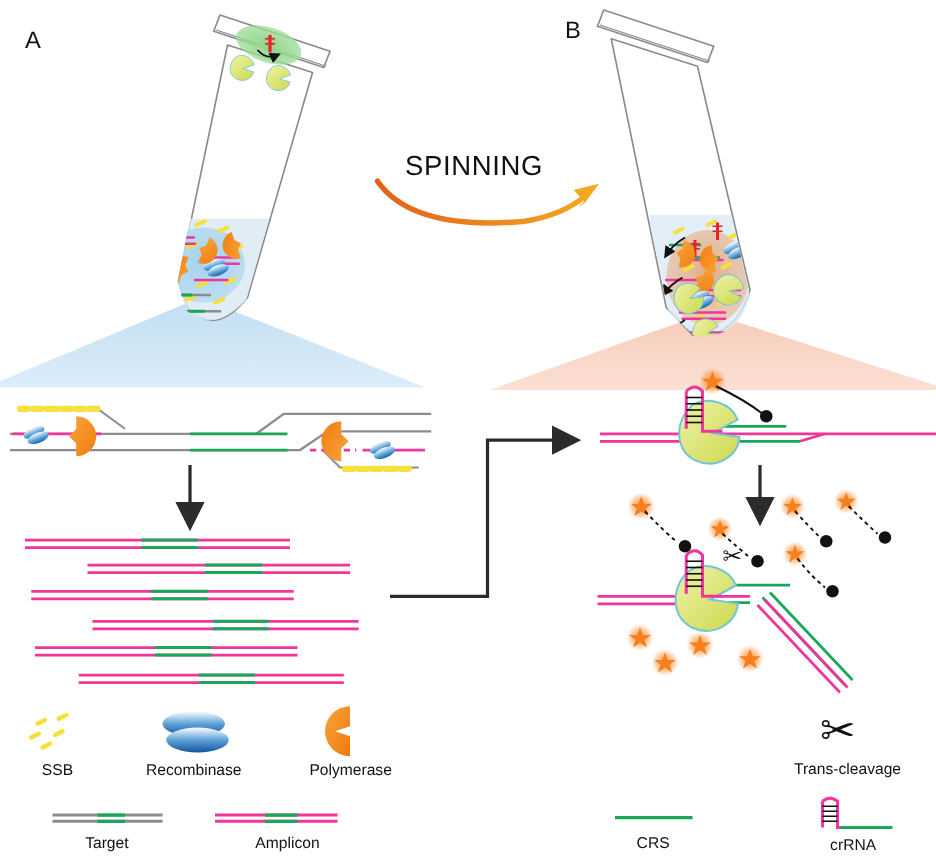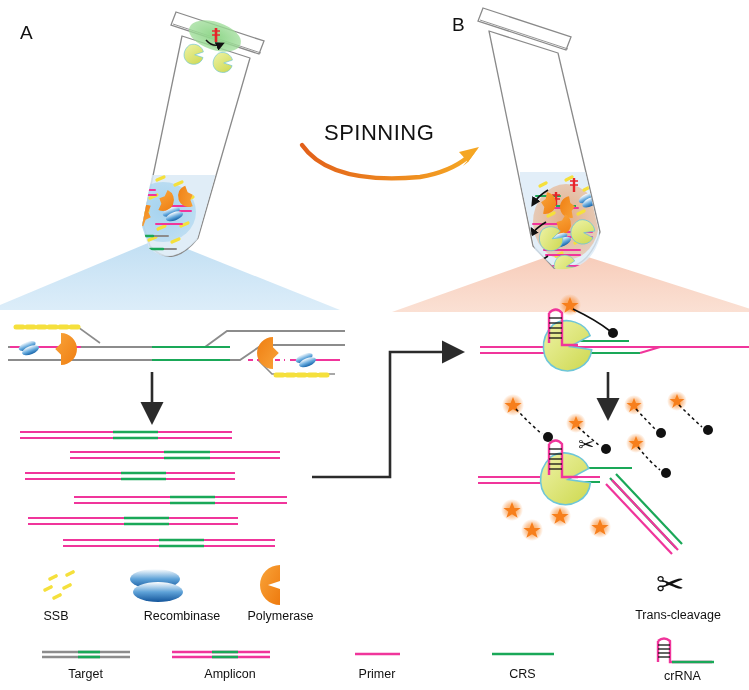--- a/index.html
+++ b/index.html
@@ -436,21 +436,21 @@
       </g>
       <g>
         <circle cx="600" cy="527" r="11" fill="url(#starGlow)"></circle>
         <path d="M600,519 L602.4,525 L608.6,525 L603.6,528.8 L605.6,534.8 L600,531.2 L594.4,534.8 L596.4,528.8 L591.4,525 L597.6,525 Z" fill="#f77f1c"></path>
       </g>
     </g>
   </svg>
 
   <div class="abs spinning-text" id="spinning-label">SPINNING</div>
 
-  <div class="legend-cell" style="left:0px;top:565px;width:92px;padding-left:20px;">
+  <div class="legend-cell" style="left:0px;top:565px;width:92px;">
     <svg width="92" height="42">
       <g stroke="#f5e03c" stroke-width="3.6" stroke-linecap="round">
         <line x1="30" y1="14" x2="36" y2="11"></line>
         <line x1="47" y1="10" x2="53" y2="7"></line>
         <line x1="25" y1="25" x2="31" y2="22"></line>
         <line x1="44" y1="23" x2="50" y2="20"></line>
         <line x1="34" y1="33" x2="40" y2="30"></line>
       </g>
     </svg>
     <div class="legend-label" style="top:44px;">SSB</div>
@@ -461,21 +461,21 @@
       <defs>
         <linearGradient id="recombL" x1="0" y1="0" x2="0" y2="1">
           <stop offset="0%" stop-color="#ffffff"></stop>
           <stop offset="50%" stop-color="#5ea2d8"></stop>
           <stop offset="100%" stop-color="#13559b"></stop>
         </linearGradient>
       </defs>
       <ellipse cx="55" cy="17" rx="25" ry="10" fill="url(#recombL)"></ellipse>
       <ellipse cx="58" cy="30" rx="25" ry="10" fill="url(#recombL)"></ellipse>
     </svg>
-    <div class="legend-label" style="top:47px;margin-left:27px;">Recombinase</div>
+    <div class="legend-label" style="top:47px;">Recombinase</div>
   </div>
 
   <div class="legend-cell" style="left:228px;top:562px;width:105px;">
     <svg width="105" height="46">
       <defs>
         <linearGradient id="polyL" x1="0" y1="0" x2="1" y2="1">
           <stop offset="0%" stop-color="#f9a43a"></stop>
           <stop offset="100%" stop-color="#ee7a0e"></stop>
         </linearGradient>
       </defs>
@@ -506,26 +506,20 @@
   <div class="legend-cell" style="left:160px;top:645px;width:140px;">
     <svg width="140" height="20">
       <line x1="12" y1="7" x2="110" y2="7" stroke="#f0359b" stroke-width="2.4"></line>
       <line x1="12" y1="12" x2="110" y2="12" stroke="#f0359b" stroke-width="2.4"></line>
       <line x1="52" y1="7" x2="78" y2="7" stroke="#1aa858" stroke-width="2.6"></line>
       <line x1="52" y1="12" x2="78" y2="12" stroke="#1aa858" stroke-width="2.6"></line>
     </svg>
     <div class="legend-label" style="top:22px;">Amplicon</div>
   </div>
 
-  <div class="legend-cell" style="left:322px;top:645px;width:110px;">
-    <svg width="110" height="20">
-      <line x1="33" y1="9" x2="78" y2="9" stroke="#f0359b" stroke-width="2.6"></line>
-    </svg>
-    <div class="legend-label" style="top:22px;">Primer</div>
-  </div>
 
   <div class="legend-cell" style="left:460px;top:645px;width:125px;">
     <svg width="125" height="20">
       <line x1="32" y1="9" x2="94" y2="9" stroke="#1aa858" stroke-width="2.6"></line>
     </svg>
     <div class="legend-label" style="top:22px;">CRS</div>
   </div>
 
   <div class="legend-cell" style="left:620px;top:638px;width:125px;">
     <svg width="125" height="30">

